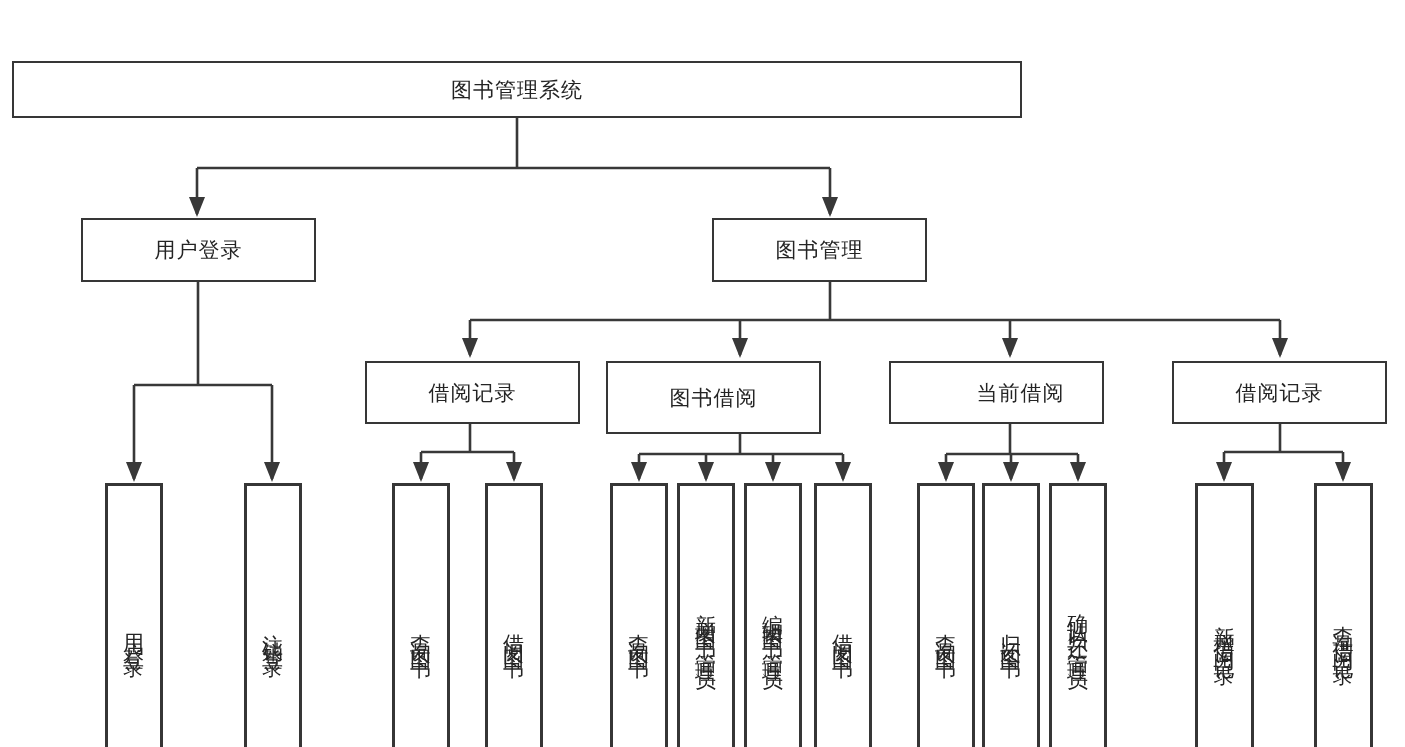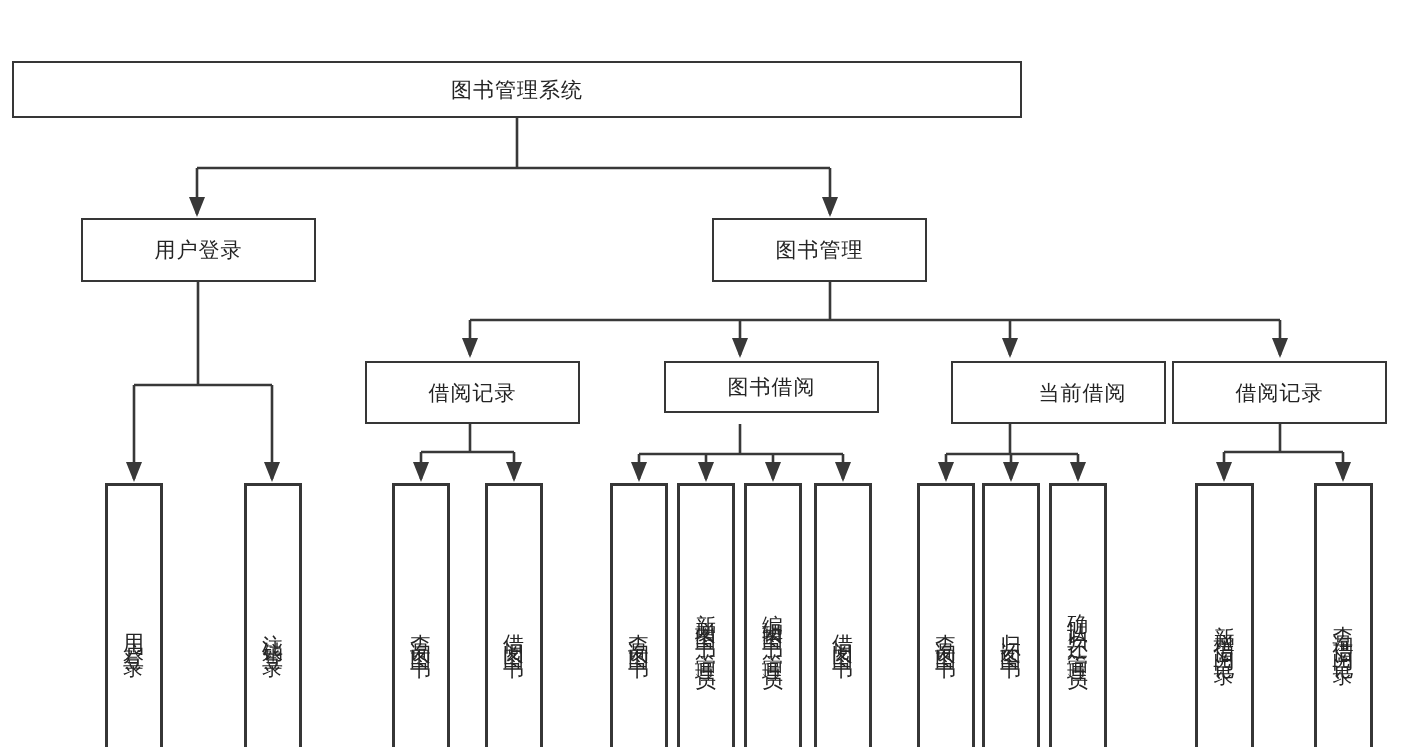--- a/index.html
+++ b/index.html
@@ -104,24 +104,24 @@
   <div class="box branch-box" style="left:81px; top:170px; width:235px; height:64px;">
     <span>用户登录</span>
   </div>
   <div class="box branch-box" style="left:712px; top:170px; width:215px; height:64px;">
     <span>图书管理</span>
   </div>
 
   <div class="box section-box" style="left:365px; top:313px; width:215px; height:63px;">
     <span>借阅记录</span>
   </div>
-  <div class="box section-box" style="left:664px; top:313px; width:215px; height:52px;">
+  <div class="box section-box" style="left:606px; top:313px; width:215px; height:73px;">
     <span>图书借阅</span>
   </div>
-  <div class="box section-box" style="left:951px; top:313px; width:215px; height:63px;padding-left:48px;">
+  <div class="box section-box" style="left:889px; top:313px; width:215px; height:63px;padding-left:48px;">
     <span>当前借阅</span>
   </div>
   <div class="box section-box" style="left:1172px; top:313px; width:215px; height:63px;">
     <span>借阅记录</span>
   </div>
 
   <div class="box leaf-box" style="left:105px; top:435px; width:58px; height:300px;">
     <span>用户登录</span>
   </div>
   <div class="box leaf-box" style="left:244px; top:435px; width:58px; height:300px;">

